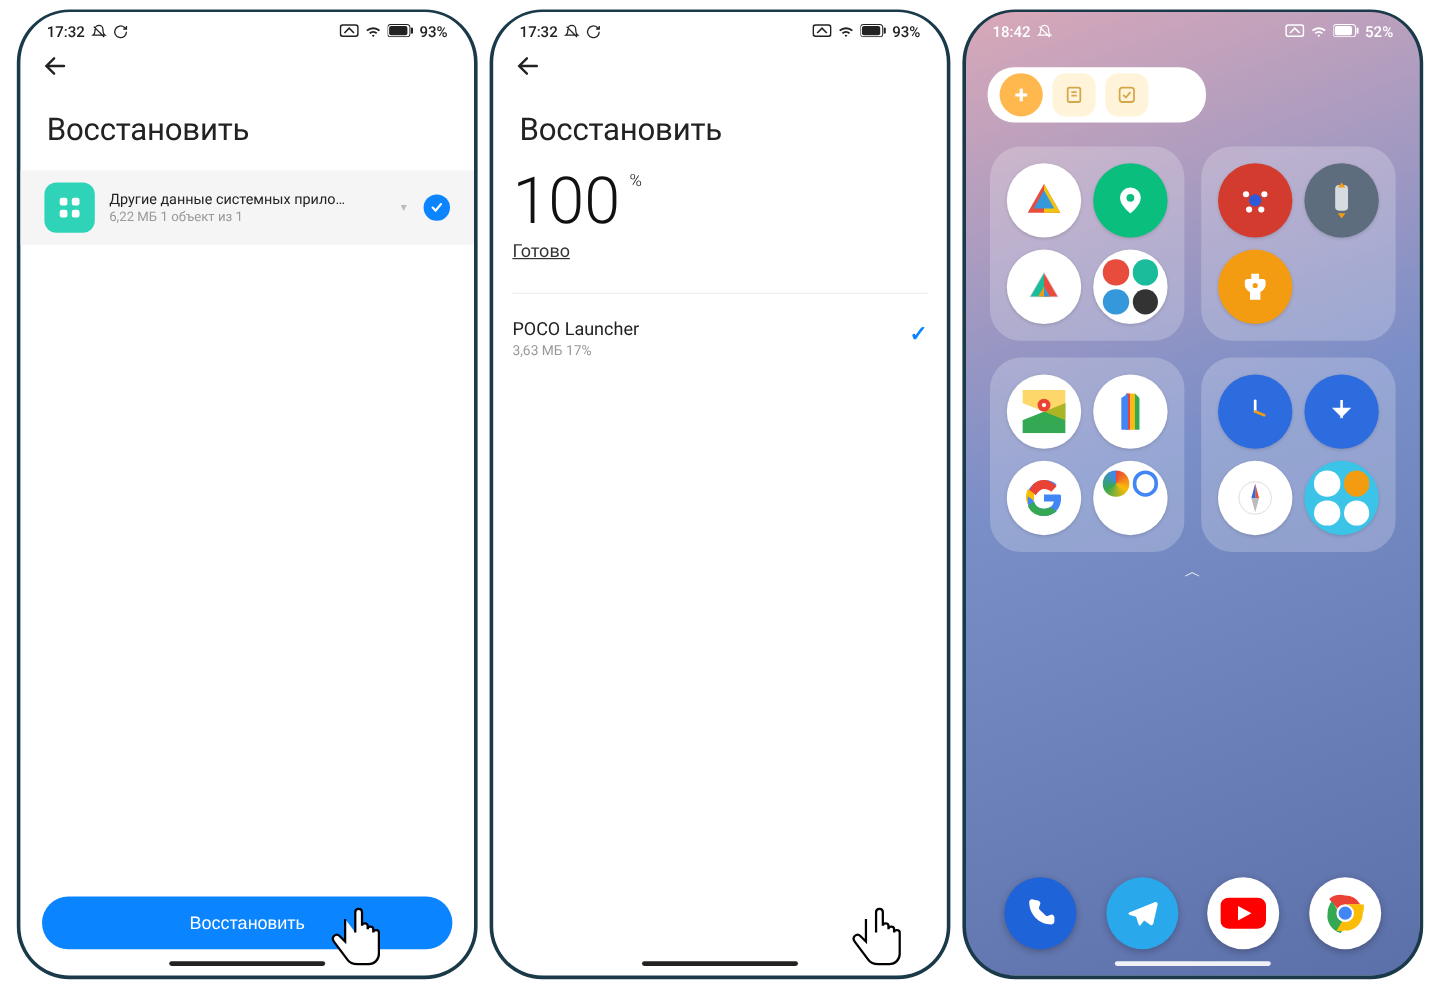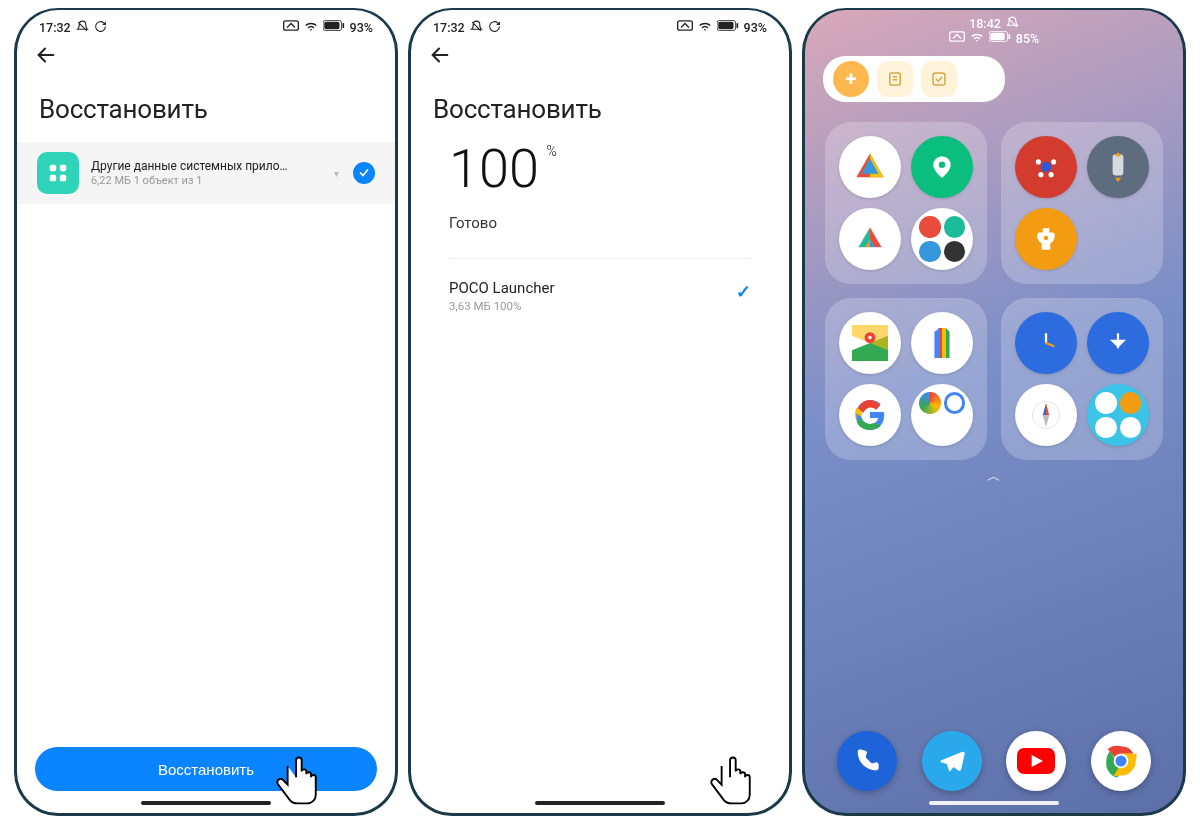--- a/index.html
+++ b/index.html
@@ -30,21 +30,21 @@
   .statusbar {
     height: 28px;
     display: flex;
     justify-content: space-between;
     align-items: center;
     padding: 6px 22px 0;
     font-size: 12.5px;
     font-weight: 500;
     color: #222;
   }
-  .phone.home .statusbar { color: #fff; flex-direction: column; }
+  .phone.home .statusbar { color: #fff; }
   .sb-left, .sb-right { display:flex; gap:5px; }
   .ico { display:inline-flex; }
   
   .back {
     padding: 6px 18px 0;
   }
   .back svg { width: 22px; height: 22px; }
   .title {
     font-size: 26px;
     font-weight: 400;
@@ -83,24 +83,24 @@
     background:#0a84ff; color:#fff; border:none;
     font-size:15px; font-weight:500;
   }
   .navbar-line {
     position:absolute; bottom:8px; left:50%;
     transform:translateX(-50%);
     width:130px; height:4px; border-radius:2px;
     background:#222;
   }
   
-  .progress-block { padding: 0 38px; }
+  .progress-block { padding: 0 16px; }
   .pct { font-size:54px; font-weight:300; color:#111; position:relative; display:inline-block; line-height:1;}
   .pct sup { font-size:14px; position:absolute; top:2px; right:-18px; }
-  .done-label { font-size:15px; color:#333; margin-top:18px; }
+  .done-label { font-size:15px; color:#333; margin-top:4px;text-decoration:underline; }
   .done-sub { font-size:12px; color:#888; margin-top:4px; }
   .divider { height:1px; background:#eee; margin:26px 0 20px; }
   .result-row { display:flex; justify-content:space-between; align-items:flex-start; }
   .result-title { font-size:15px; color:#222; }
   .result-sub { font-size:11.5px; color:#999; margin-top:2px;}
   .result-check { color:#0a84ff; font-size:18px; font-weight:bold; margin-top:2px;}
   
   .cursor {
     position:absolute;
     bottom:4px;
@@ -300,21 +300,21 @@
 
   <div class="progress-block">
     <div class="pct">
       <span>100</span><sup>%</sup>
     </div>
     <div class="done-label">Готово</div>
     <div class="divider"></div>
     <div class="result-row">
       <div>
         <div class="result-title">POCO Launcher</div>
-        <div class="result-sub">3,63 МБ 100%</div>
+        <div class="result-sub">3,63 МБ 17%</div>
       </div>
       <div class="result-check">✓</div>
     </div>
   </div>
 
   <div class="navbar-line"></div>
   <div class="cursor c2">
     <svg viewBox="0 0 64 64">
         <g fill="#fff" stroke="#000" stroke-width="2">
           <path d="M22 18v20l-5-5c-3-3-8 1-5 5l12 16c2 3 5 4 9 4h10c5 0 9-4 9-9V30c0-3-5-3-5 0v-3c0-3-5-3-5 0v-3c0-3-5-3-5 0V12c0-4-6-4-6 0v18"></path>
@@ -345,21 +345,21 @@
             <path d="M12 18l-2-2a3 3 0 014 0zM6 12a9 9 0 0112 0l-2 2a6 6 0 00-8 0zM2 8a15 15 0 0120 0l-2 2a12 12 0 00-16 0z"></path>
           </svg>
         </span>
       <span class="ico">
           <svg width="22" height="11" viewBox="0 0 26 12">
             <rect x="0" y="0" width="22" height="12" rx="3" fill="none" stroke="#fff"></rect>
             <rect x="1.5" y="1.5" width="17" height="9" rx="2" fill="#fff"></rect>
             <rect x="23" y="3" width="2" height="6" rx="1" fill="#fff"></rect>
           </svg>
         </span>
-      <span>85%</span>
+      <span>52%</span>
     </div>
   </div>
 
   <div class="home-top">
     <div class="widget-pill wp-left">
       <div class="circle-btn cb-plus">+</div>
       <div class="circle-btn cb-outline">
           <svg width="18" height="18" viewBox="0 0 24 24" fill="none" stroke="#d4a84a" stroke-width="2">
             <rect x="5" y="4" width="14" height="16" rx="2"></rect>
             <path d="M9 9h6M9 13h6"></path>

